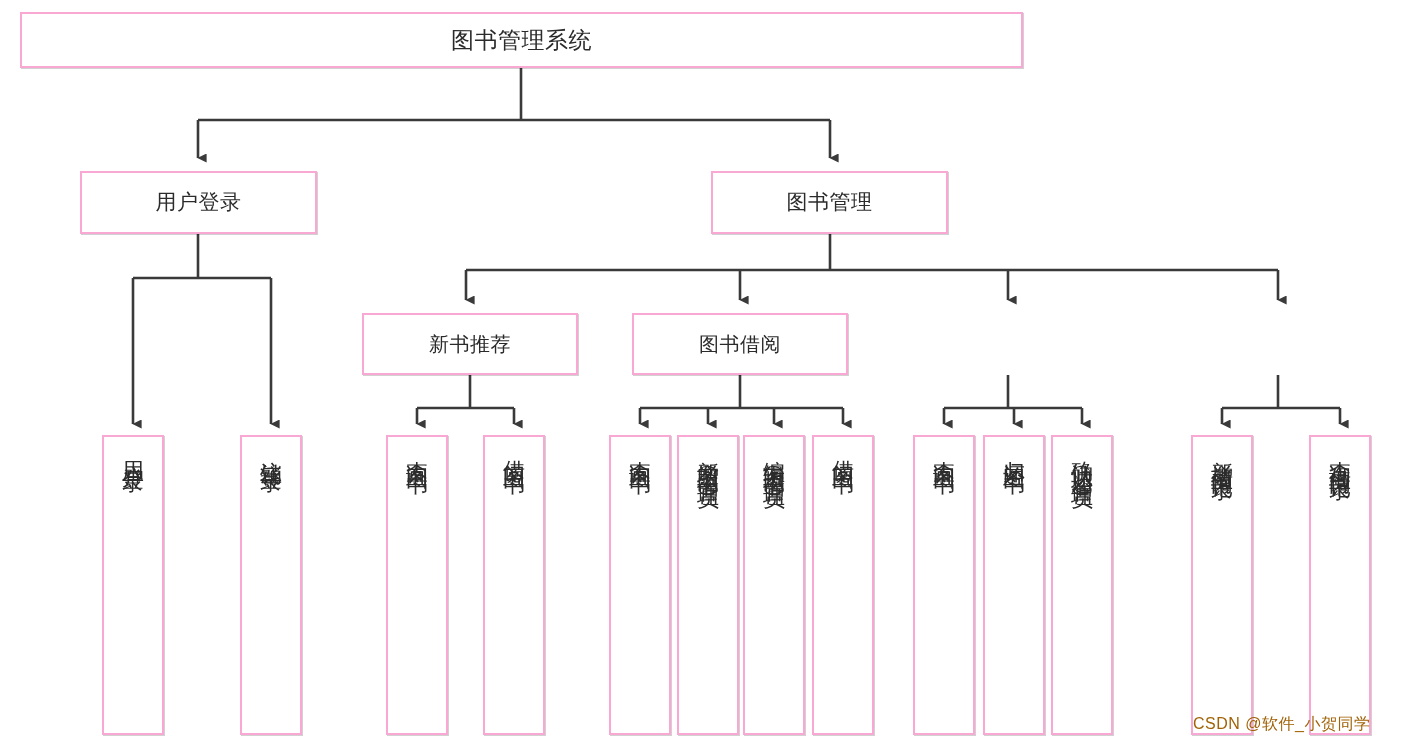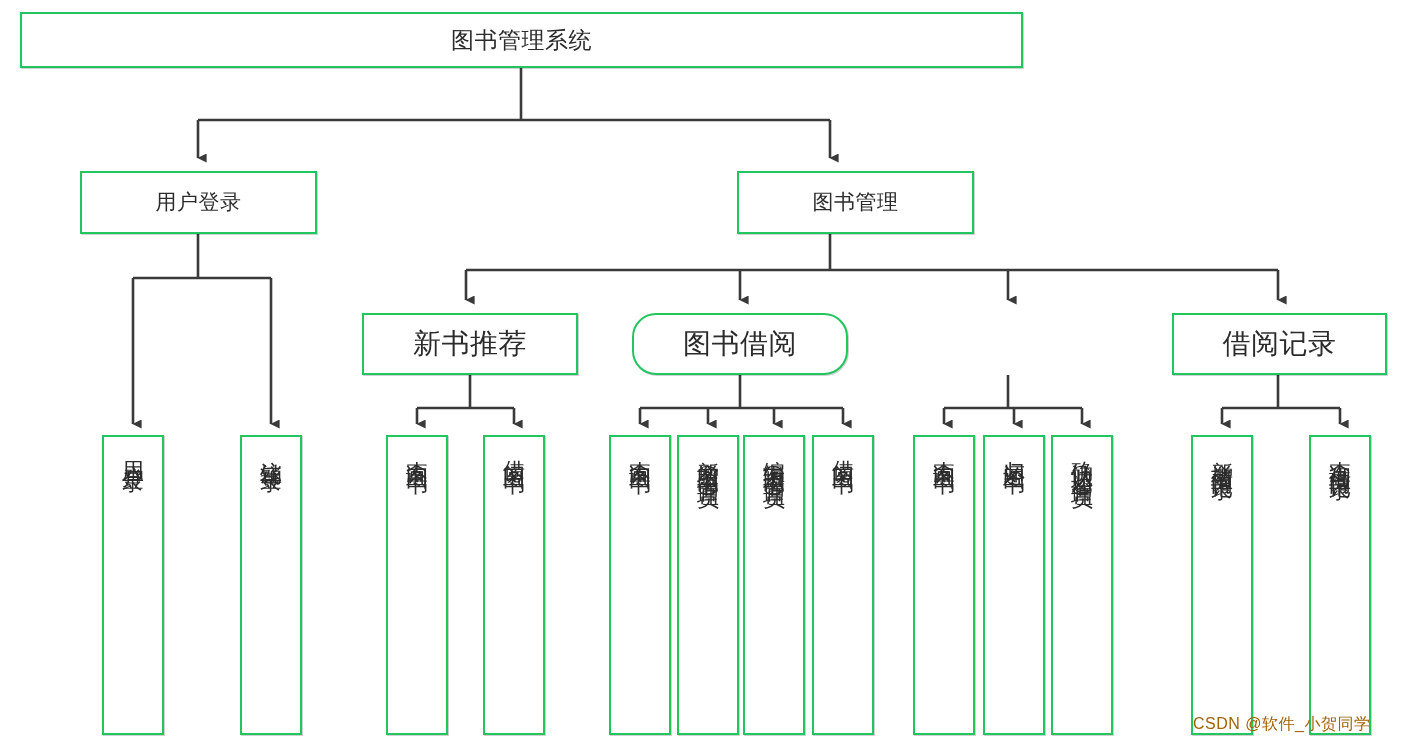--- a/index.html
+++ b/index.html
@@ -22,37 +22,37 @@
   svg#diagram-svg {
     position: absolute;
     left: 0;
     top: 0;
     width: 1405px;
     height: 747px;
   }
   .node-box {
     position: absolute;
     background: #ffffff;
-    border: 2px solid #22c55e;
+    border: 2px solid #f9a8d4;
     box-sizing: border-box;
     display: flex;
     align-items: center;
     justify-content: center;
     box-shadow: 1px 1px 0 rgba(0,0,0,0.18);
   }
   .node-label {
     color: #2b2b2b;
     text-align: center;
     line-height: 1.15;
     letter-spacing: 0.5px;
     white-space: nowrap;
   }
   .lvl0 .node-label { font-size: 23px; }
   .lvl1 .node-label { font-size: 21px; }
-  .lvl2 .node-label { font-size: 28px; }
+  .lvl2 .node-label { font-size: 20px; }
   .leaf .node-label {
     writing-mode: vertical-rl;
     text-orientation: upright;
     font-size: 22px;
     letter-spacing: 4px;
     line-height: 1;
   }
   .leaf {
     align-items: flex-start;
     justify-content: center;
@@ -122,32 +122,29 @@
     </g>
   </svg>
 
   <div class="node-box lvl0" style="left:20px; top:12px; width:1003px; height:56px;">
     <span class="node-label">图书管理系统</span>
   </div>
 
   <div class="node-box lvl1" style="left:80px; top:171px; width:237px; height:63px;">
     <span class="node-label">用户登录</span>
   </div>
-  <div class="node-box lvl1" style="left:711px; top:171px; width:237px; height:63px;margin-left:26px;">
+  <div class="node-box lvl1" style="left:711px; top:171px; width:237px; height:63px;">
     <span class="node-label">图书管理</span>
   </div>
 
   <div class="node-box lvl2" style="left:362px; top:313px; width:216px; height:62px;">
     <span class="node-label">新书推荐</span>
   </div>
-  <div class="node-box lvl2" style="left:632px; top:313px; width:216px; height:62px;border-radius:24px;">
+  <div class="node-box lvl2" style="left:632px; top:313px; width:216px; height:62px;">
     <span class="node-label">图书借阅</span>
-  </div>
-  <div class="node-box lvl2" style="left:1172px; top:313px; width:215px; height:62px;">
-    <span class="node-label">借阅记录</span>
   </div>
 
   <div class="node-box leaf" style="left:102px; top:435px; width:62px; height:300px;">
     <span class="node-label">用户登录</span>
   </div>
   <div class="node-box leaf" style="left:240px; top:435px; width:62px; height:300px;">
     <span class="node-label">注销登录</span>
   </div>
 
   <div class="node-box leaf" style="left:386px; top:435px; width:62px; height:300px;">

